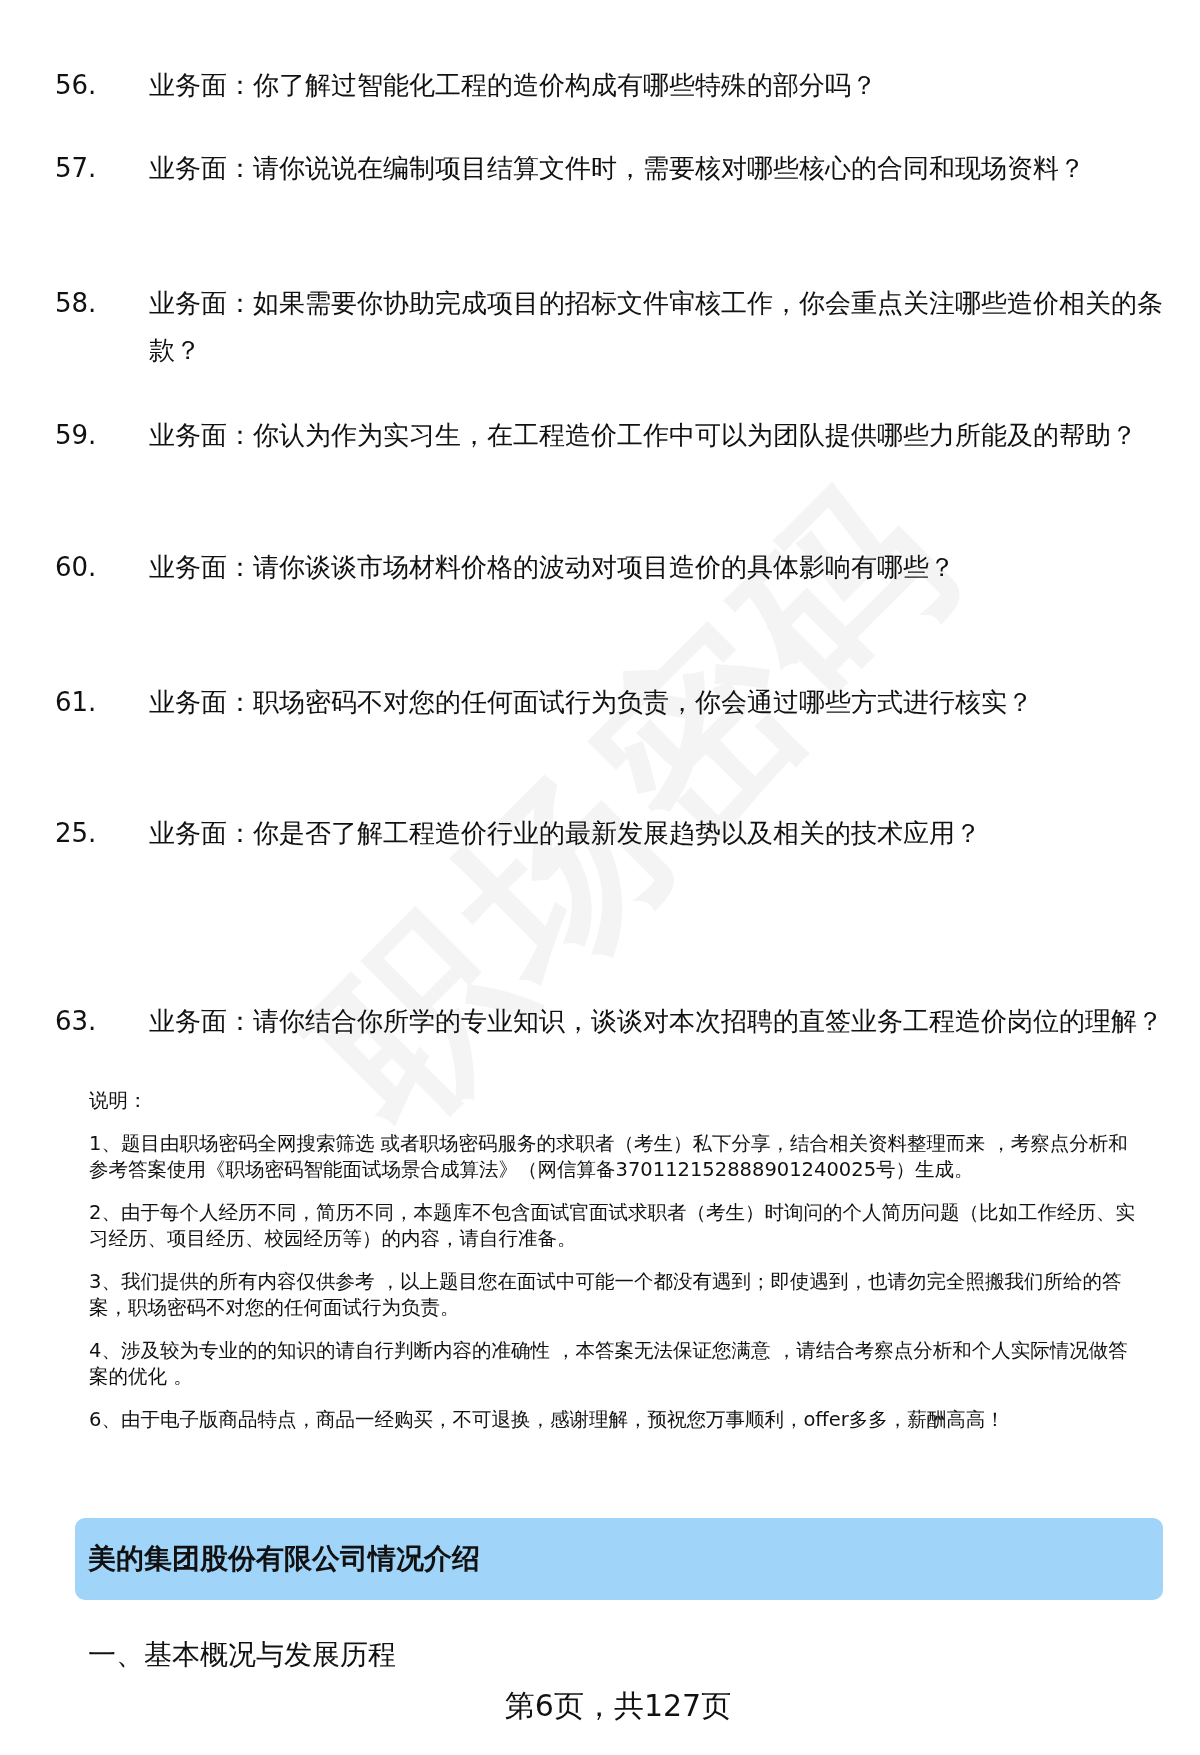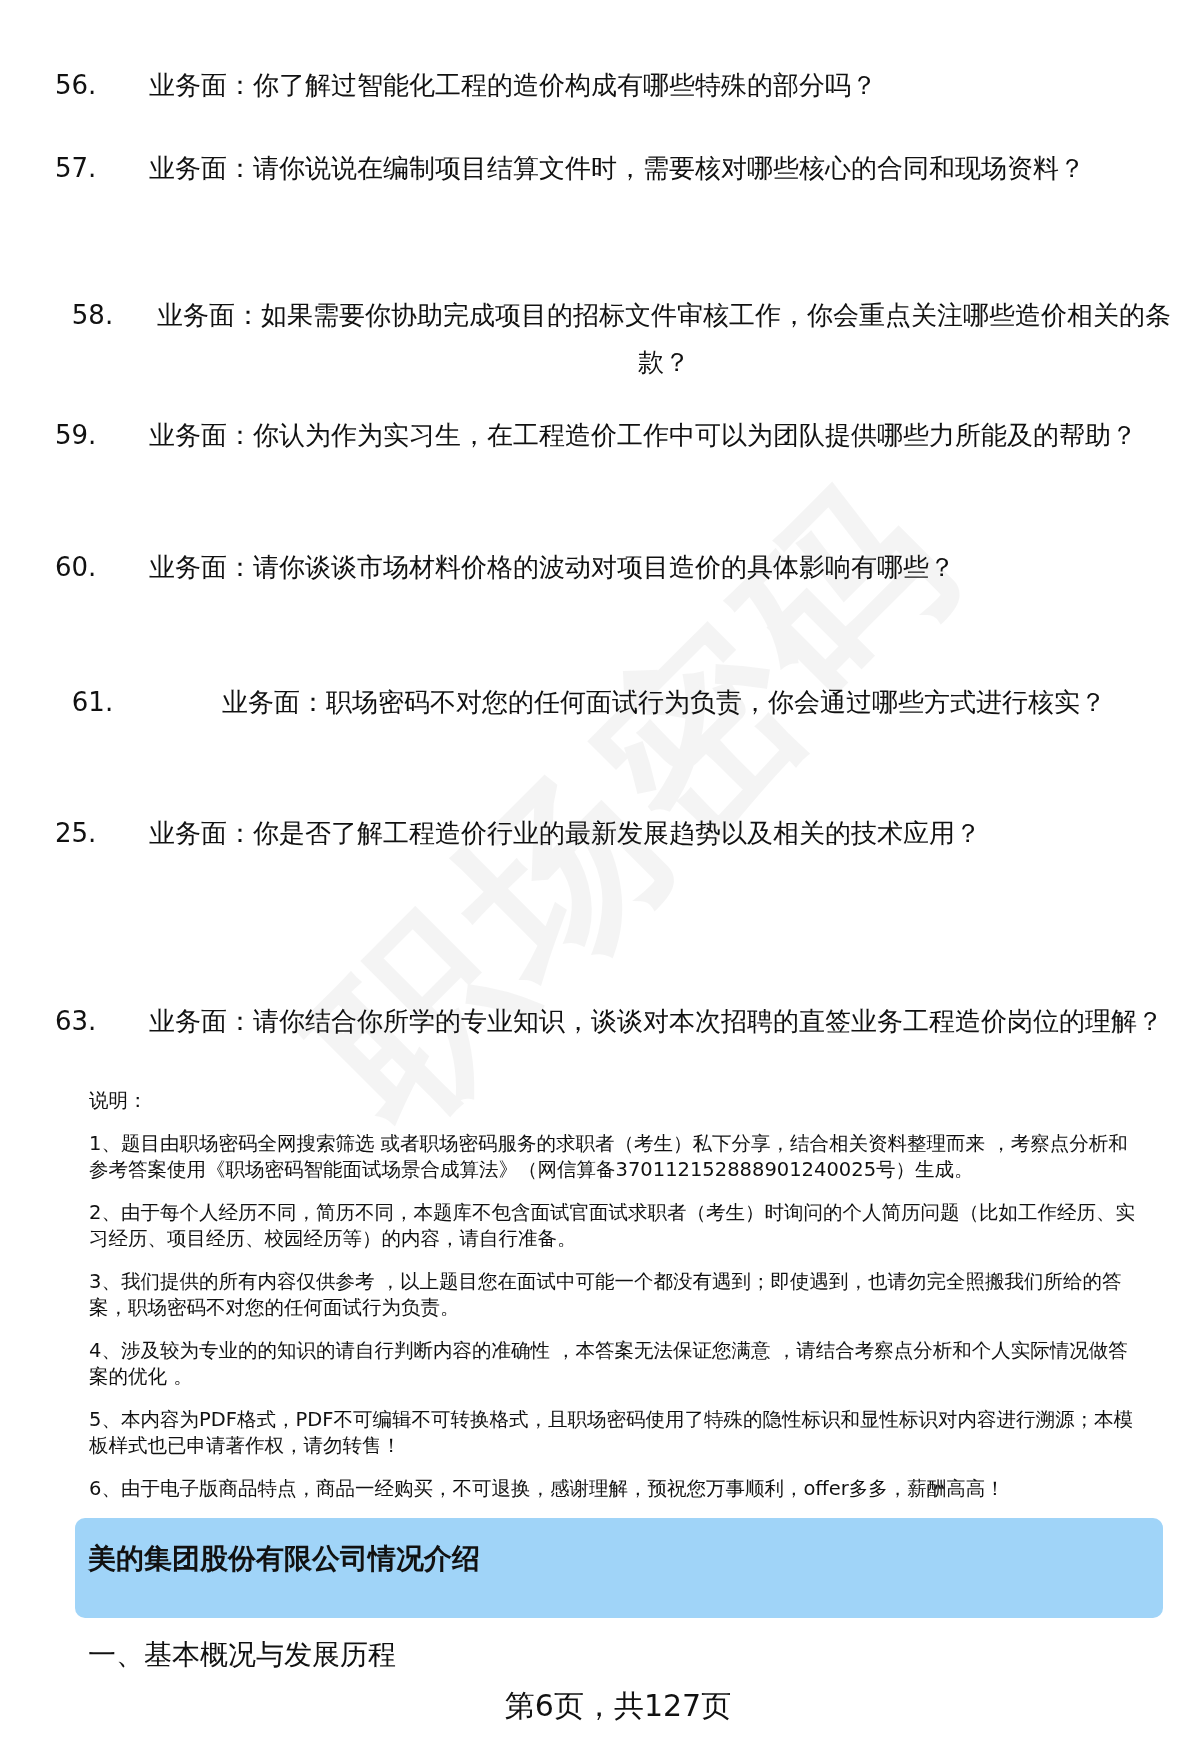--- a/index.html
+++ b/index.html
@@ -65,21 +65,21 @@
     z-index: 1;
   }
   .notes p {
     margin: 16px;
   }
   .section-box {
     position: absolute;
     left: 75px;
     top: 1518px;
     width: 1088px;
-    height: 100px;
+    height: 82px;
     background: #a0d4f8;
     border-radius: 10px;
     z-index: 1;
   }
   .section-box .title {
     position: absolute;
     left: 13px;
     top: 22px;
     font-size: 28px;
     font-weight: bold;
@@ -112,53 +112,52 @@
 
 <div class="questions">
   <div class="q" style="top:62px;">
     <span class="num">56.</span>
     <span class="text">业务面：你了解过智能化工程的造价构成有哪些特殊的部分吗？</span>
   </div>
   <div class="q" style="top:145px;">
     <span class="num">57.</span>
     <span class="text">业务面：请你说说在编制项目结算文件时，需要核对哪些核心的合同和现场资料？</span>
   </div>
-  <div class="q" style="top:292px;text-align:center;">
+  <div class="q" style="top:280px;">
     <span class="num">58.</span>
     <span class="text">业务面：如果需要你协助完成项目的招标文件审核工作，你会重点关注哪些造价相关的条款？</span>
   </div>
   <div class="q" style="top:412px;">
     <span class="num">59.</span>
     <span class="text">业务面：你认为作为实习生，在工程造价工作中可以为团队提供哪些力所能及的帮助？</span>
   </div>
   <div class="q" style="top:544px;">
     <span class="num">60.</span>
     <span class="text">业务面：请你谈谈市场材料价格的波动对项目造价的具体影响有哪些？</span>
   </div>
-  <div class="q" style="top:679px;text-align:center;">
+  <div class="q" style="top:679px;">
     <span class="num">61.</span>
     <span class="text">业务面：职场密码不对您的任何面试行为负责，你会通过哪些方式进行核实？</span>
   </div>
   <div class="q" style="top:810px;">
     <span class="num">25.</span>
     <span class="text">业务面：你是否了解工程造价行业的最新发展趋势以及相关的技术应用？</span>
   </div>
   <div class="q" style="top:998px;">
     <span class="num">63.</span>
     <span class="text">业务面：请你结合你所学的专业知识，谈谈对本次招聘的直签业务工程造价岗位的理解？</span>
   </div>
 </div>
 
 <div class="notes">
   <p>说明：</p>
   <p>1、题目由职场密码全网搜索筛选 或者职场密码服务的求职者（考生）私下分享，结合相关资料整理而来 ，考察点分析和参考答案使用《职场密码智能面试场景合成算法》（网信算备370112152888901240025号）生成。</p>
   <p>2、由于每个人经历不同，简历不同，本题库不包含面试官面试求职者（考生）时询问的个人简历问题（比如工作经历、实习经历、项目经历、校园经历等）的内容，请自行准备。</p>
   <p>3、我们提供的所有内容仅供参考 ，以上题目您在面试中可能一个都没有遇到；即使遇到，也请勿完全照搬我们所给的答案，职场密码不对您的任何面试行为负责。</p>
   <p>4、涉及较为专业的的知识的请自行判断内容的准确性 ，本答案无法保证您满意 ，请结合考察点分析和个人实际情况做答案的优化 。</p>
-  <p>5、本内容为PDF格式，PDF不可编辑不可转换格式，且职场密码使用了特殊的隐性标识和显性标识对内容进行溯源；本模板样式也已申请著作权，请勿转售！</p>
   <p>6、由于电子版商品特点，商品一经购买，不可退换，感谢理解，预祝您万事顺利，offer多多，薪酬高高！</p>
 </div>
 
 <div class="section-box">
   <div class="title">美的集团股份有限公司情况介绍</div>
 </div>
 
 <div class="subheading">一、基本概况与发展历程</div>
 
 <div class="page-number">第6页，共127页</div>

